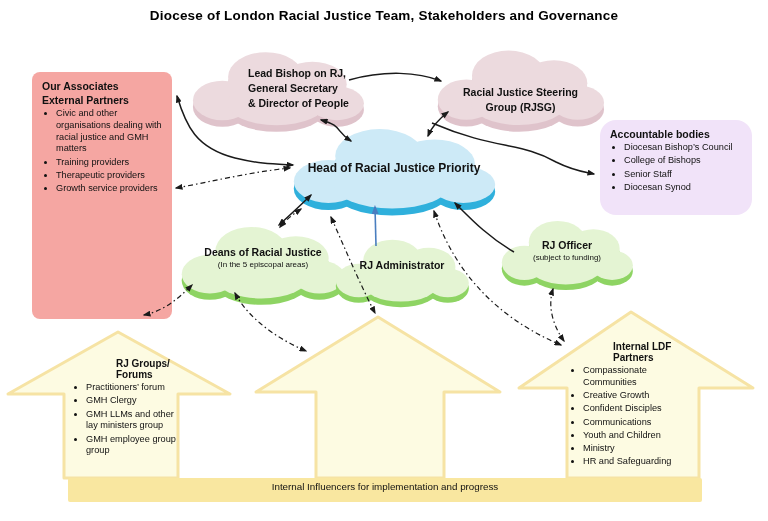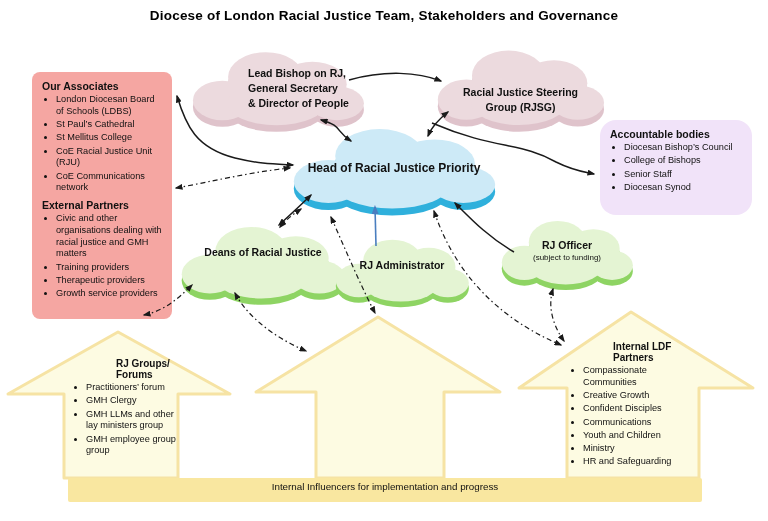--- a/index.html
+++ b/index.html
@@ -61,27 +61,20 @@
   <svg class="abs" id="blocks" width="768" height="521">
     <polygon points="118,332 230,394 178,394 178,478 64,478 64,394 8,394" fill="#fdfbe2" stroke="#f6e3a4" stroke-width="3" stroke-linejoin="round"></polygon>
     <polygon points="378,317 500,392 444,392 444,478 316,478 316,392 256,392" fill="#fdfbe2" stroke="#f6e3a4" stroke-width="3" stroke-linejoin="round"></polygon>
     <polygon points="631,312 753,388 699,388 699,478 567,478 567,388 519,388" fill="#fdfbe2" stroke="#f6e3a4" stroke-width="3" stroke-linejoin="round"></polygon>
     <rect x="68" y="478" width="634" height="24" rx="2" fill="#f9e7a0"></rect>
   </svg>
   <div class="abs" id="bar-label">Internal Influencers for implementation and progress</div>
 
   <div class="abs box" id="assoc-box">
     <div class="heading">Our Associates</div>
-    <ul class="bullets">
-      <li>London Diocesan Board of Schools (LDBS)</li>
-      <li>St Paul’s Cathedral</li>
-      <li>St Mellitus College</li>
-      <li>CoE Racial Justice Unit (RJU)</li>
-      <li>CoE Communications network</li>
-    </ul>
     <div class="heading">External Partners</div>
     <ul class="bullets">
       <li>Civic and other organisations dealing with racial justice and GMH matters</li>
       <li>Training providers</li>
       <li>Therapeutic providers</li>
       <li>Growth service providers</li>
     </ul>
   </div>
 
   <div class="abs cloud" style="left:188px;top:42px;width:180px;height:92px">
@@ -125,20 +118,21 @@
     <div class="cloud-text ctr" style="left:0;top:43px;font-weight:bold;font-size:12px">Head of Racial Justice Priority</div>
   </div>
 
   <div class="abs cloud" style="left:177px;top:217px;width:172px;height:90px">
     <svg viewBox="0 0 220 126" preserveAspectRatio="none">
       <use href="#cloudshape" fill="#8ed463" transform="translate(0,9)"></use>
       <use href="#cloudshape" fill="#e4f4d3"></use>
     </svg>
     <div class="cloud-text ctr" style="left:0;top:28px">
       <div class="cl">Deans of Racial Justice</div>
+      <div class="cl-sub">(In the 5 episcopal areas)</div>
     </div>
   </div>
 
   <div class="abs cloud" style="left:332px;top:231px;width:140px;height:78px">
     <svg viewBox="0 0 220 126" preserveAspectRatio="none">
       <use href="#cloudshape" fill="#8ed463" transform="translate(0,9)"></use>
       <use href="#cloudshape" fill="#e4f4d3"></use>
     </svg>
     <div class="cloud-text cl ctr" style="left:0;top:27px">RJ Administrator</div>
   </div>

